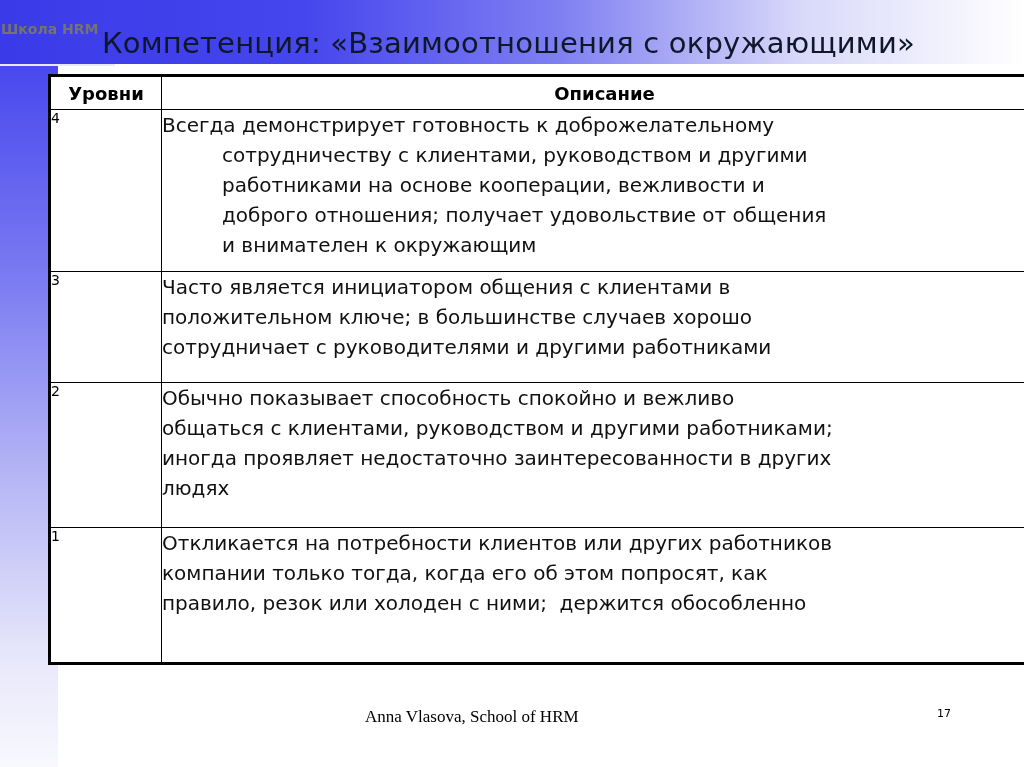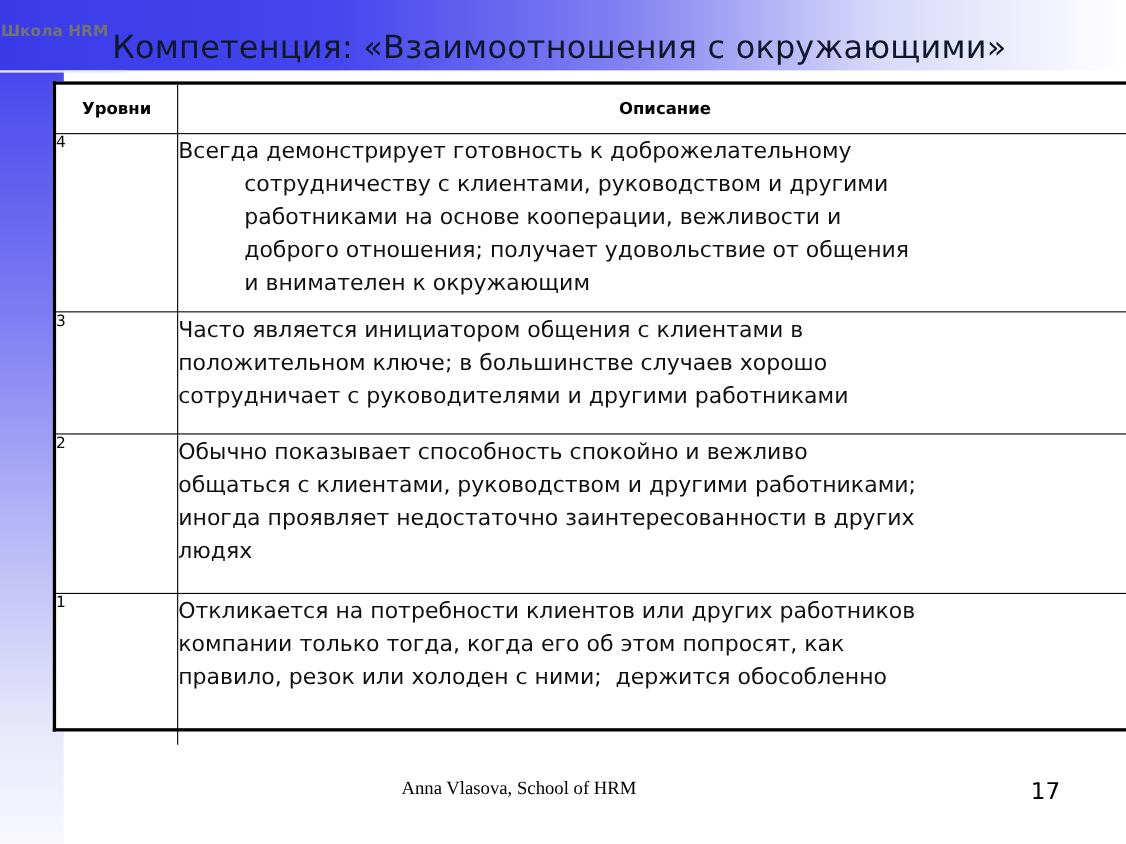--- a/index.html
+++ b/index.html
@@ -38,39 +38,39 @@
     border-collapse: collapse; width: 100%; height: 100%;
     font-family: "DejaVu Sans", sans-serif;
   }
   table.comp th, table.comp td {
     border: 1px solid #000; padding: 0; vertical-align: top;
   }
   table.comp tr > :first-child { border-left: none; }
   table.comp tr:first-child > * { border-top: none; }
   table.comp tr:last-child > * { border-bottom: none; }
   table.comp th {
-    height: 44px; font-size: 15px; font-weight: bold; text-align: center; vertical-align: middle; border-radius: 11px;
+    height: 32px; font-size: 18px; font-weight: bold; text-align: center; vertical-align: middle; border-radius: 11px;
   }
   th.col-level { width: 110px; }
   td.level {
     font-size: 14px; padding: 6px 0 0 9px;
   }
   td.desc {
     font-size: 20px; line-height: 30px; padding: 6px 0 0 11px; color: #111;
   }
   td.desc .hang { padding-left: 60px; }
   tr.r4 td { height: 161px; }
   tr.r3 td { height: 110px; }
   tr.r2 td { height: 144px; }
   tr.r1 td { height: 137px; }
   .footer-author {
     position: absolute; left: 365px; top: 707px; font-size: 17px; color: #000; font-family: Liberation Serif, serif;
   }
   .footer-page {
-    position: absolute; left: 937px; top: 707px; font-size: 21px; color: #000;
+    position: absolute; left: 937px; top: 707px; font-size: 11px; color: #000;
   }
 </style>
 </head>
 <body>
 
 <div class="top-banner"></div>
 <div class="left-strip"></div>
 <div class="banner-sep"></div>
 
 <div class="school-logo">Школа HRM</div>

